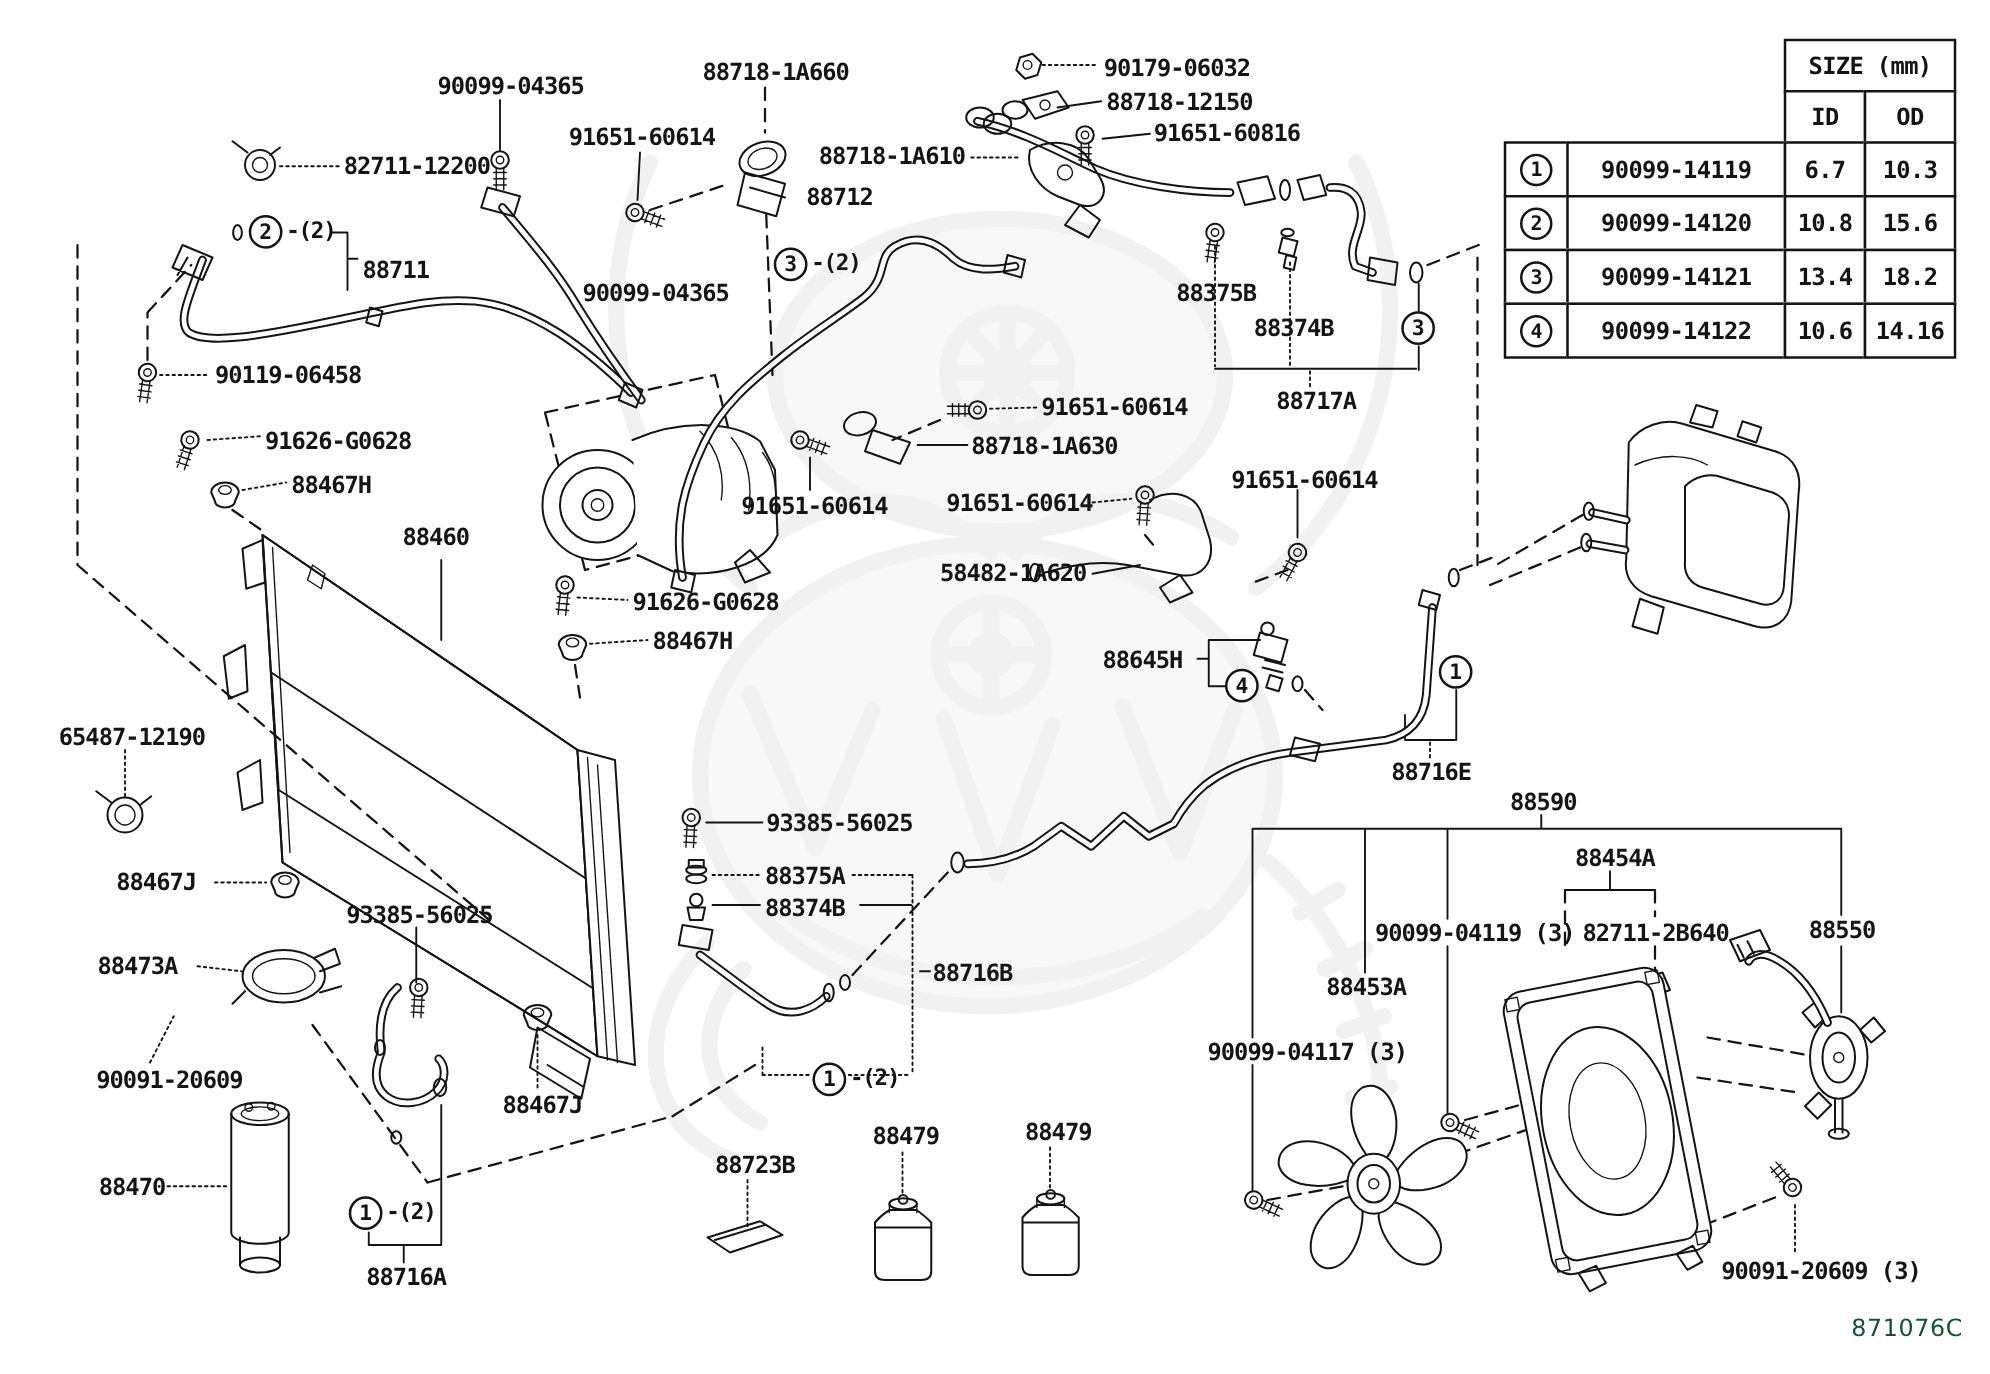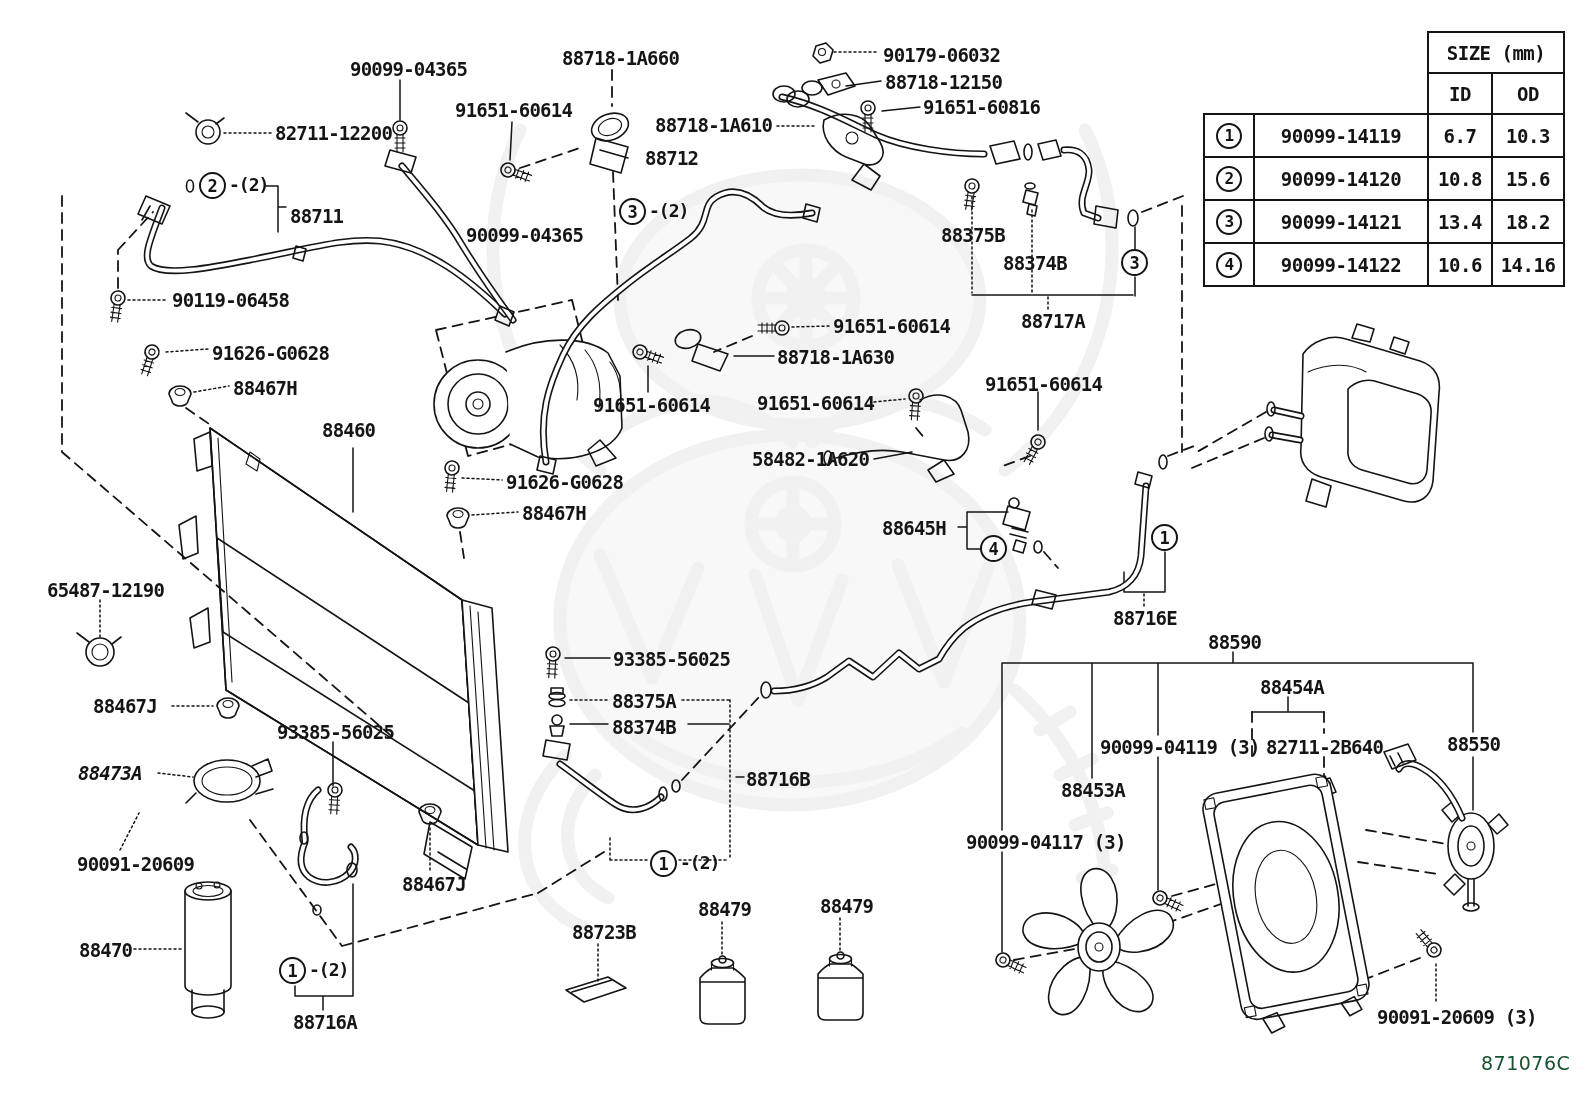--- a/index.html
+++ b/index.html
@@ -358,21 +358,21 @@
       <div class="plabel" style="left: 522px; top: 504px;">88467H</div>
       <div class="plabel" style="left: 882px; top: 519px;">88645H</div>
       <div class="plabel" style="left: 47px; top: 581px;">65487-12190</div>
       <div class="plabel" style="left: 1113px; top: 609px;">88716E</div>
       <div class="plabel" style="left: 1208px; top: 633px;">88590</div>
       <div class="plabel" style="left: 93px; top: 697px;">88467J</div>
       <div class="plabel" style="left: 613px; top: 650px;">93385-56025</div>
       <div class="plabel" style="left: 612px; top: 692px;">88375A</div>
       <div class="plabel" style="left: 612px; top: 718px;">88374B</div>
       <div class="plabel" style="left: 277px; top: 723px;">93385-56025</div>
-      <div class="plabel" style="left: 78px; top: 764px; font-style: italic;">88473A</div>
+      <div class="plabel" style="left: 78px; top: 764px;">88473A</div>
       <div class="plabel" style="left: 1260px; top: 678px;">88454A</div>
       <div class="plabel" style="left: 1100px; top: 738px;">90099-04119 (3)</div>
       <div class="plabel" style="left: 1266px; top: 738px;">82711-2B640</div>
       <div class="plabel" style="left: 1447px; top: 735px;">88550</div>
       <div class="plabel" style="left: 1061px; top: 781px;">88453A</div>
       <div class="plabel" style="left: 746px; top: 770px;">88716B</div>
       <div class="plabel" style="left: 77px; top: 855px;">90091-20609</div>
       <div class="plabel" style="left: 402px; top: 875px;">88467J</div>
       <div class="plabel" style="left: 946px; top: 833px; margin-left: 20px;">90099-04117 (3)</div>
       <div class="plabel" style="left: 79px; top: 941px;">88470</div>

